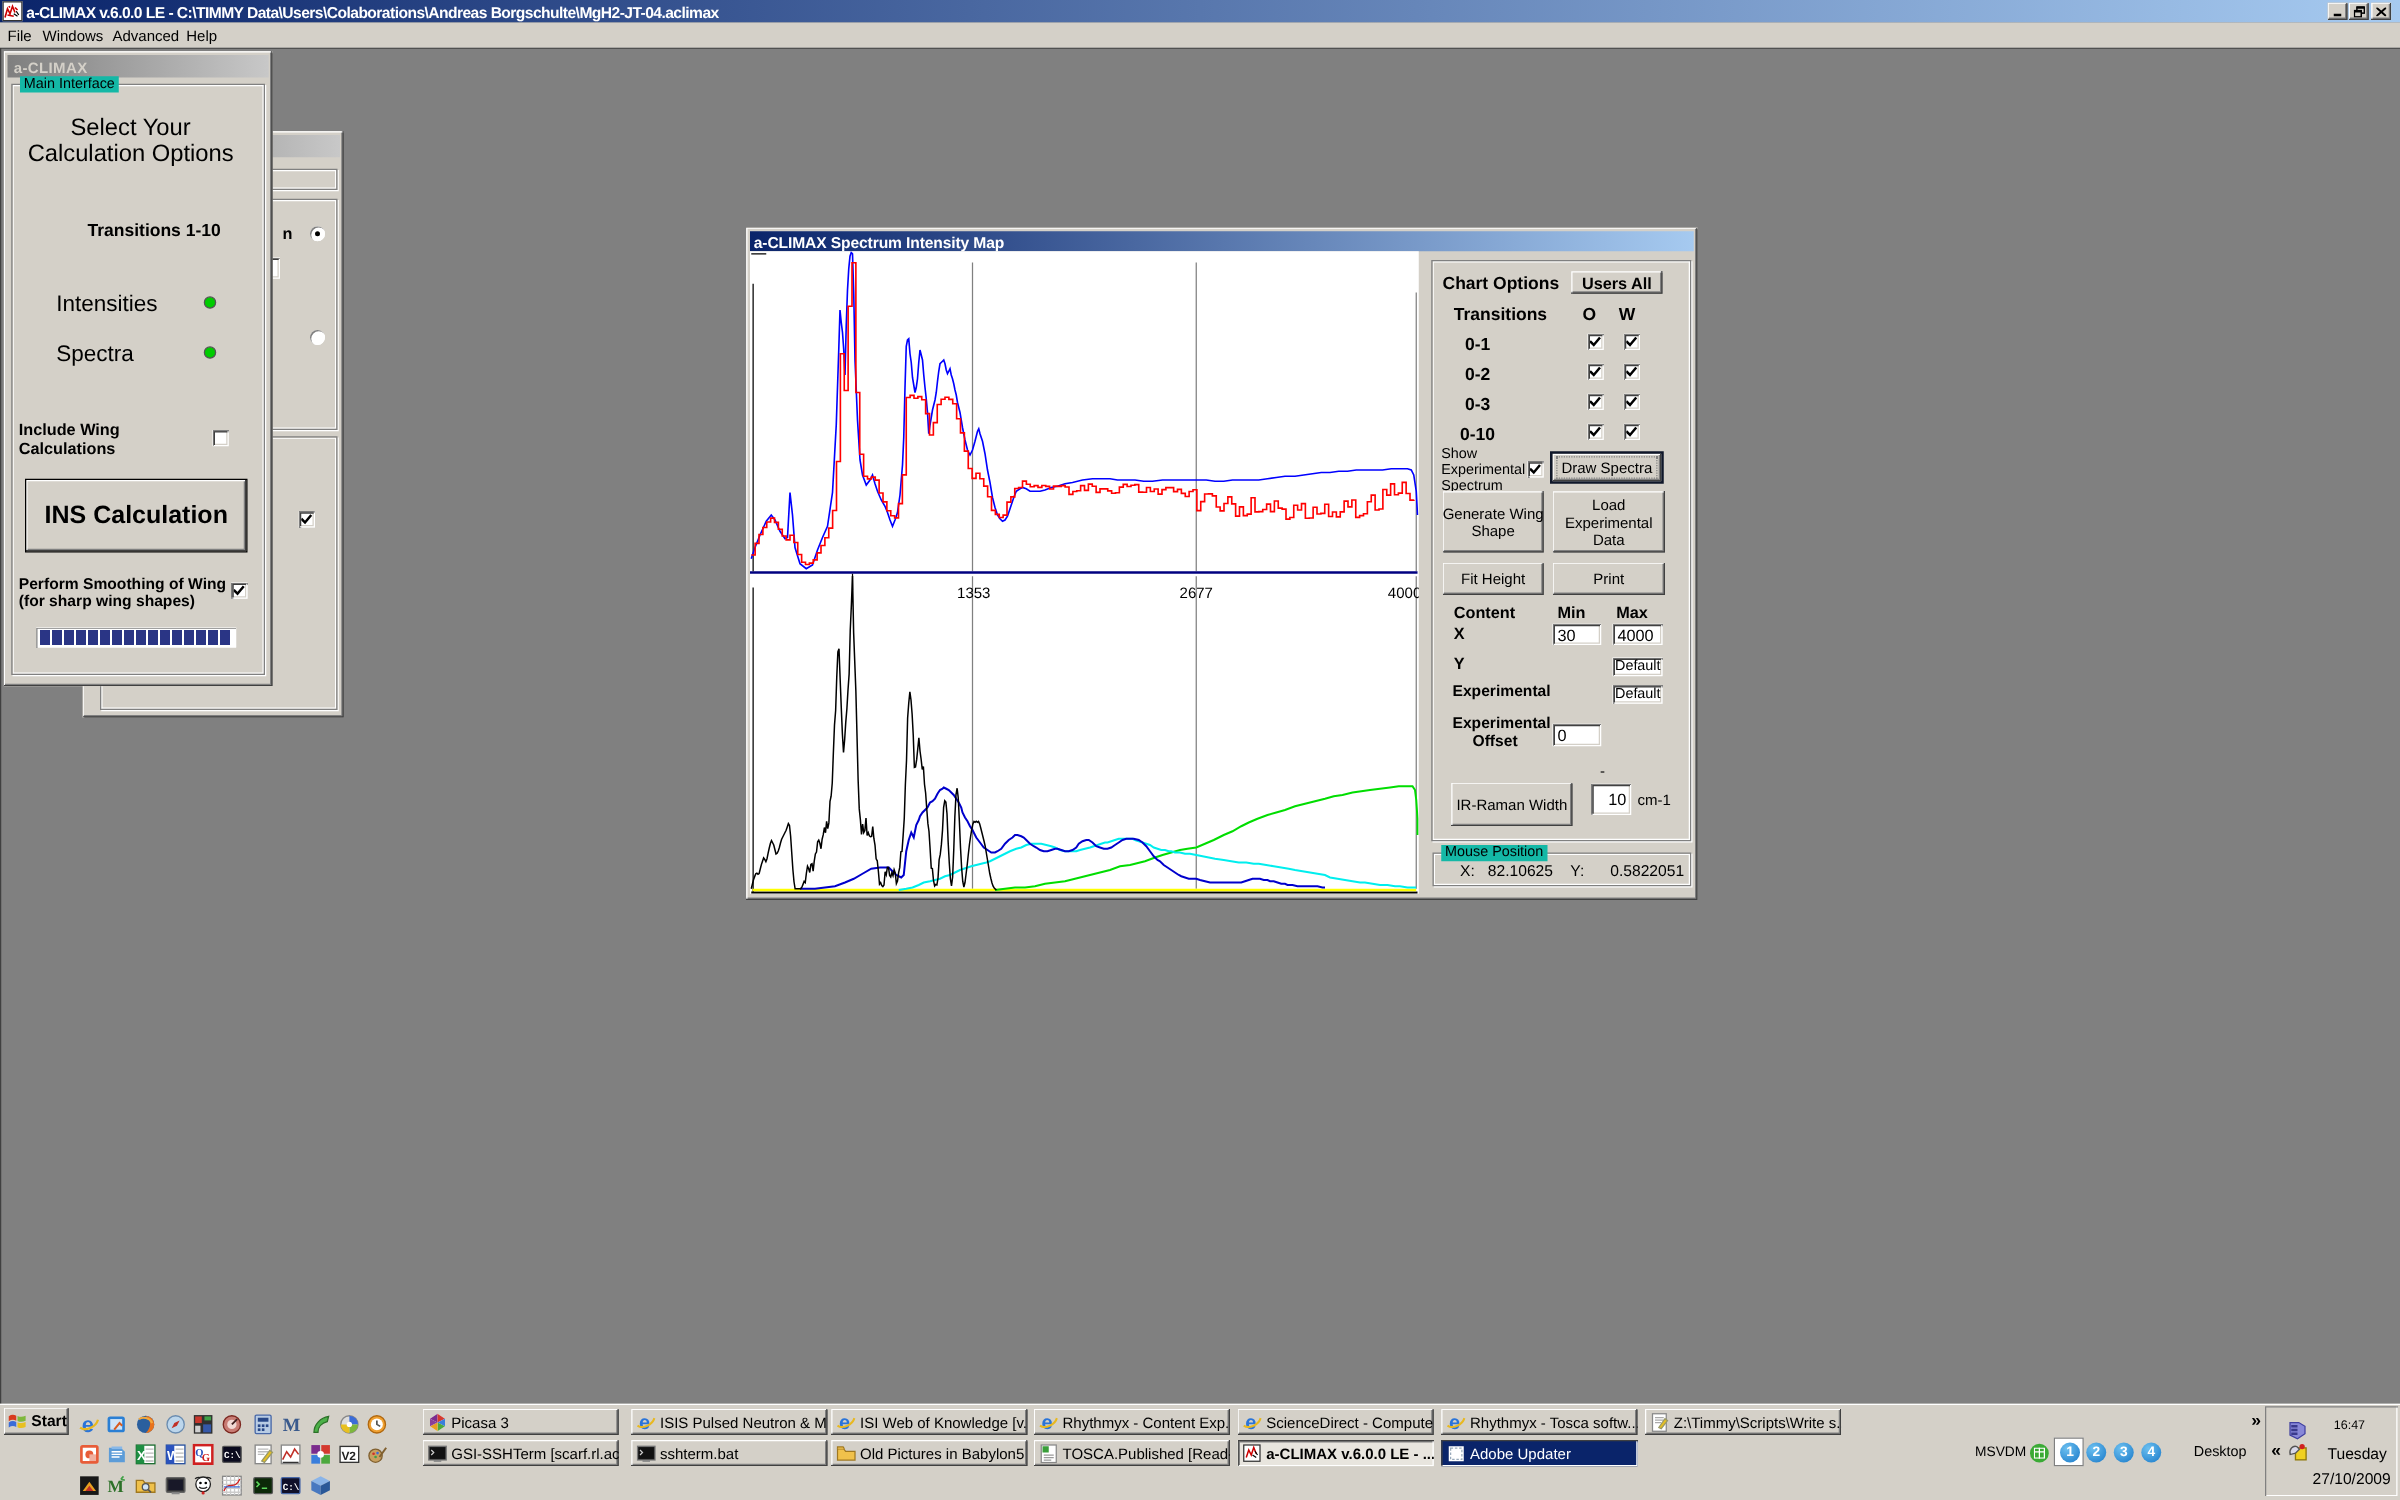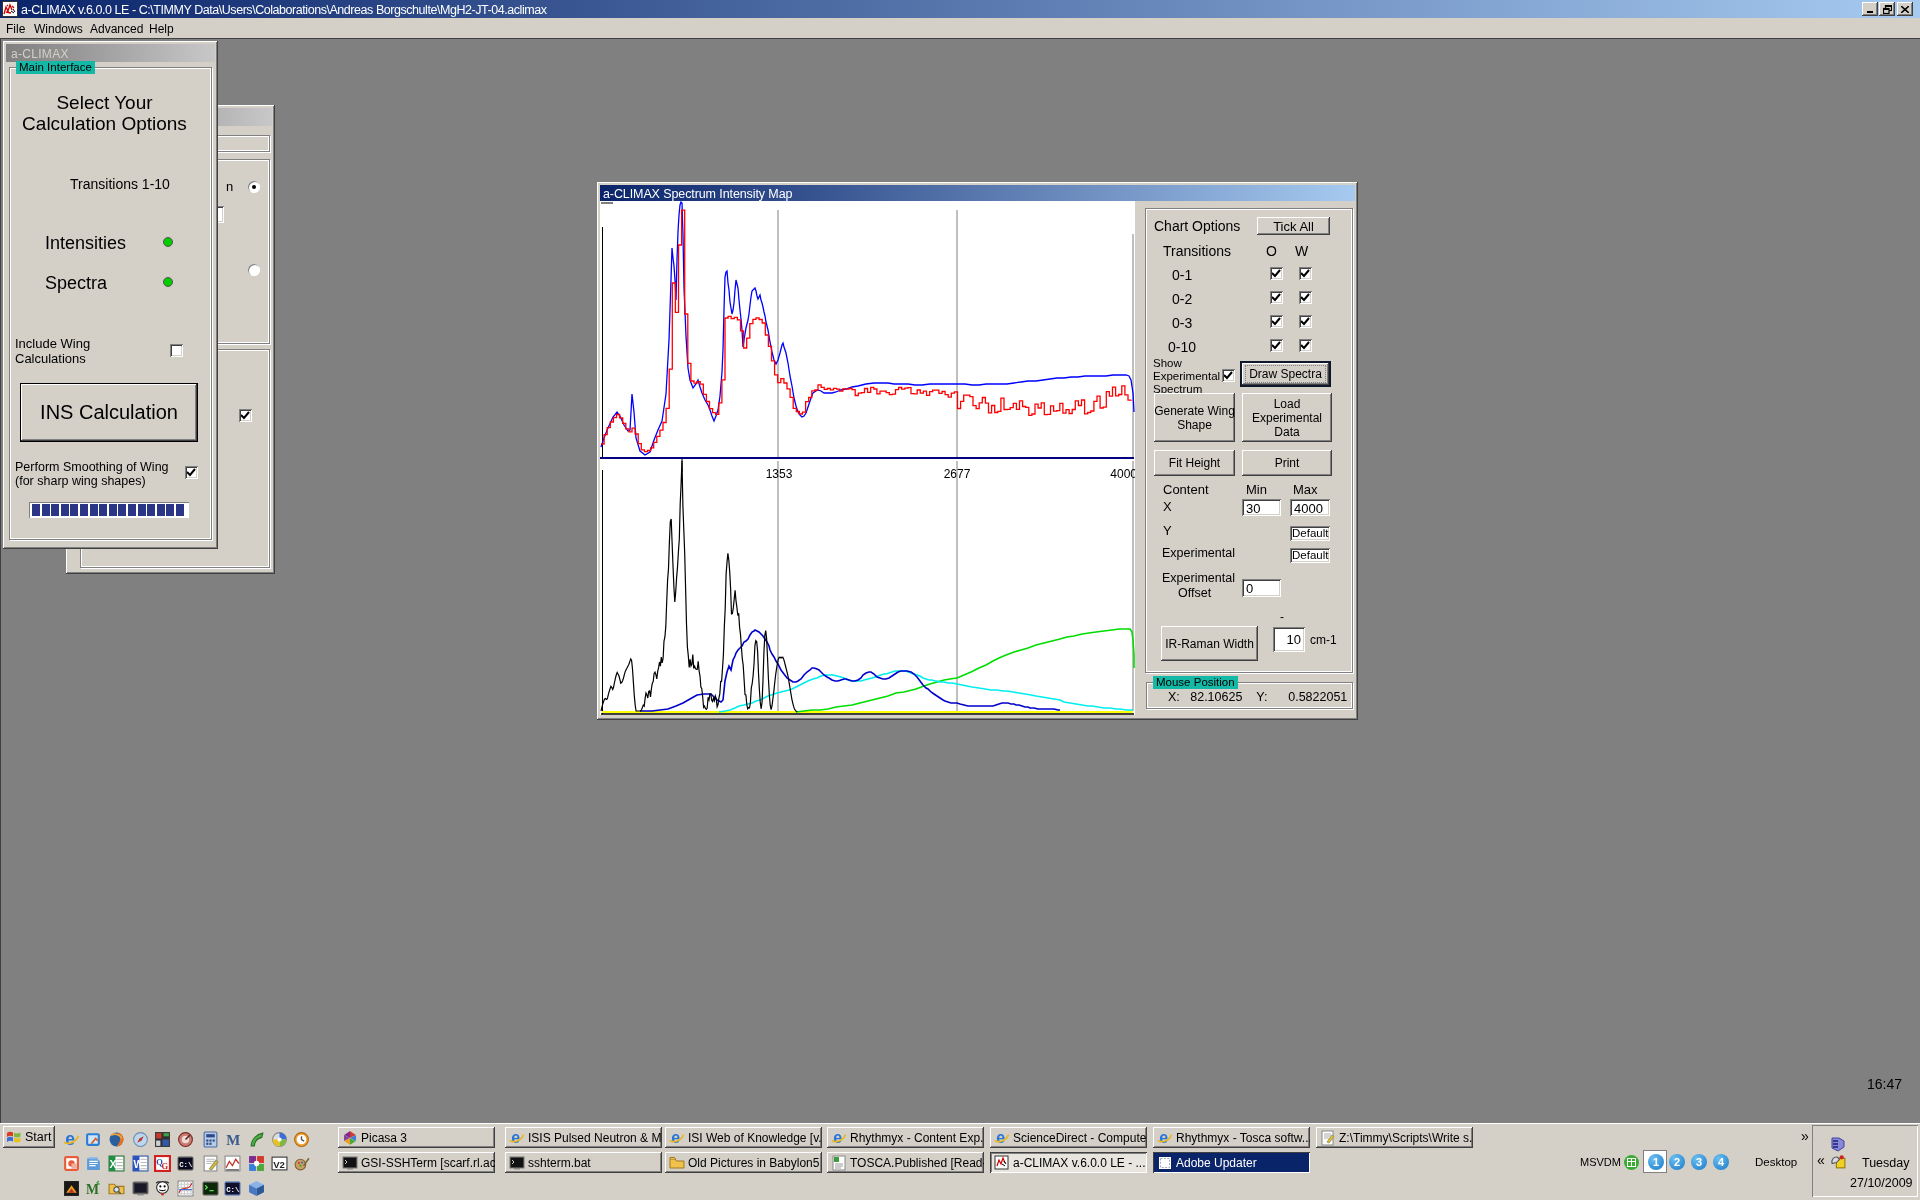--- a/index.html
+++ b/index.html
@@ -6,21 +6,21 @@
 .abs{position:absolute}
 .raised{box-shadow:inset -1px -1px 0 #404040,inset 1px 1px 0 #fff,inset -2px -2px 0 #808080,inset 2px 2px 0 #d4d0c8}
 .sunkenthin{box-shadow:inset 1px 1px 0 #808080,inset -1px -1px 0 #fff}
 .group{border:1px solid #808080;box-shadow:inset 1px 1px 0 #fff,inset -1px -1px 0 #fff,1px 1px 0 #fff}
 .face{background:#d4d0c8}
 .glabel{position:absolute;top:-7px;left:6px;background:#14b8a6;padding:0 3px;font-size:11.5px;line-height:13px}
 .cb{position:absolute;width:13px;height:13px;background:#fff;box-shadow:inset 1px 1px 0 #808080,inset -1px -1px 0 #fff,inset 2px 2px 0 #404040,inset -2px -2px 0 #d4d0c8}
 .cb svg{position:absolute;left:2px;top:2px}
 .btn{position:absolute;background:#d4d0c8;box-shadow:inset -1px -1px 0 #404040,inset 1px 1px 0 #fff,inset -2px -2px 0 #808080,inset 2px 2px 0 #d4d0c8;display:flex;align-items:center;justify-content:center;text-align:center;font-size:13px;color:#000}
 .inp{position:absolute;background:#fff;box-shadow:inset 1px 1px 0 #808080,inset -1px -1px 0 #fff,inset 2px 2px 0 #404040,inset -2px -2px 0 #d4d0c8;font-size:13px;padding:2px 0 0 4px;color:#000}
-.b{font-weight:normal}
+.b{font-weight:bold}
 .tb-btn{position:absolute;height:21px;background:#d4d0c8;box-shadow:inset -1px -1px 0 #404040,inset 1px 1px 0 #fff,inset -2px -2px 0 #808080,inset 2px 2px 0 #d4d0c8;display:flex;align-items:center;font-size:12px;white-space:nowrap;overflow:hidden;padding-left:4px;color:#000}
 .tb-btn .ic{width:16px;height:16px;margin-right:3px;flex:0 0 16px}
 .qlico{position:absolute;width:17px;height:17px}
 </style></head>
 <body>
 
 <div class="abs" style="left:0;top:0;width:1920px;height:18px;background:linear-gradient(90deg,#0a246a,#a6caf0)"></div>
 <div class="abs" style="left:2px;top:1px;width:16px;height:16px;background:#fff;border:1px solid #333">
 <svg width="14" height="14">
       <path d="M1 12 L3 5 L5 9 L7 3 L9 8 M3 10 L8 11 M9 4 l2 2 M4 3 l1 1" stroke="#cc0000" stroke-width="1.3" fill="none"></path>
@@ -120,21 +120,21 @@
     <path d="M196 511 L204 510 L212 509 L220 509 L228 508 L236 506 L244 505 L252 504 L260 502 L268 500 L276 498 L280 497 L288 495 L296 492 L304 491 L308 490 L316 488 L324 485 L330 483 L337 481 L344 479 L350 478 L357 477 L364 474 L371 471 L379 467 L386 464 L393 460 L399 457 L406 454 L414 451 L421 449 L428 447 L436 444 L444 442 L452 440 L460 438 L467 436 L474 435 L482 433 L489 432 L496 431 L504 430 L512 429 L519 428 L526 428 L530 428 L532 431 L533 439 L534 454 L534 467" fill="none" stroke="#00DD00" stroke-width="1.6"></path>
     <path d="M119 511 L125 510 L130 509 L135 507 L139 505 L144 504 L148 503 L152 502 L156 500 L160 499 L164 497 L168 495 L171 494 L174 493 L177 492 L181 491 L185 490 L189 489 L192 488 L196 486 L200 484 L204 482 L208 480 L213 478 L217 477 L221 475 L225 474 L229 474 L233 474 L237 475 L241 476 L244 477 L248 479 L252 480 L255 480 L258 480 L261 480 L264 479 L268 478 L272 477 L275 476 L278 475 L281 474 L284 473 L286 473 L289 472 L292 471 L295 470 L297 470 L300 470 L303 470 L306 470 L308 471 L311 472 L314 473 L317 474 L320 475 L323 477 L326 478 L329 479 L332 479 L335 480 L337 480 L340 481 L344 481 L348 482 L352 482 L357 483 L362 484 L367 485 L372 486 L379 487 L385 488 L391 489 L397 489 L403 490 L407 490 L413 491 L419 492 L425 493 L431 494 L436 495 L442 496 L448 497 L454 498 L460 499 L464 501 L470 502 L476 503 L482 504 L488 505 L492 505 L498 506 L504 507 L510 507 L516 508 L520 508 L526 509 L533 509" fill="none" stroke="#00EEEE" stroke-width="1.6"></path>
     <path d="M40 510 L52 510 L60 509 L68 508 L76 505 L83 502 L90 498 L97 494 L104 493 L108 493 L111 493 L114 496 L117 499 L119 500 L121 501 L123 499 L125 480 L127 471 L129 465 L131 469 L133 459 L135 455 L136 452 L138 449 L140 447 L142 445 L144 441 L146 440 L148 438 L150 434 L152 431 L154 430 L155 429 L157 430 L159 431 L161 433 L163 435 L165 438 L167 441 L169 445 L170 449 L172 453 L174 456 L176 460 L178 463 L181 469 L184 473 L187 477 L190 479 L193 481 L196 481 L198 480 L201 478 L204 474 L207 471 L210 469 L212 467 L214 467 L217 468 L219 469 L221 471 L224 474 L227 476 L229 477 L232 479 L235 480 L238 480 L241 479 L244 478 L246 478 L249 479 L252 480 L255 480 L258 479 L261 477 L263 474 L266 472 L269 471 L271 471 L274 473 L277 476 L280 477 L283 478 L286 478 L289 477 L292 475 L295 473 L298 471 L301 470 L304 470 L307 470 L311 471 L314 473 L317 476 L320 480 L323 484 L326 487 L328 488 L331 491 L334 493 L337 495 L340 497 L343 499 L345 500 L348 501 L351 502 L354 502 L357 502 L360 503 L364 504 L368 505 L371 505 L375 505 L379 505 L383 505 L387 505 L390 505 L393 505 L396 504 L399 503 L402 502 L405 502 L408 502 L411 503 L414 503 L416 504 L419 504 L422 505 L425 506 L428 506 L430 507 L434 507 L438 508 L442 508 L446 508 L450 508 L454 508 L458 509 L460 509" fill="none" stroke="#0000CC" stroke-width="1.6"></path>
     <path d="M1.0 510.0 L1.9 506.4 L2.8 502.8 L3.7 500.3 L4.6 498.0 L5.5 497.5 L6.4 498.4 L7.3 497.8 L8.2 494.2 L9.1 490.7 L10.0 488.0 L10.9 485.3 L11.8 486.6 L12.7 488.4 L13.6 486.0 L14.5 481.5 L15.4 477.4 L16.3 473.8 L17.2 471.4 L18.1 473.2 L19.0 475.0 L19.9 478.6 L20.8 482.2 L21.7 481.6 L22.6 479.8 L23.5 477.0 L24.4 473.4 L25.3 470.4 L26.2 468.6 L27.1 466.8 L28.0 465.0 L28.9 463.2 L29.8 460.6 L30.7 457.9 L31.6 459.4 L32.5 468.0 L33.4 481.4 L34.3 494.6 L35.2 504.4 L36.1 510.0 L37.0 510.0 L37.9 510.0 L38.8 510.0 L39.7 510.0 L40.6 510.0 L41.5 508.8 L42.4 506.5 L43.3 504.1 L44.2 505.1 L45.1 497.6 L46.0 492.0 L46.9 493.9 L47.8 497.0 L48.7 490.5 L49.6 490.0 L50.5 495.9 L51.4 487.9 L52.3 482.2 L53.2 480.6 L54.1 472.4 L55.0 471.1 L55.9 473.6 L56.8 478.0 L57.7 470.4 L58.6 466.7 L59.5 461.0 L60.4 465.2 L61.3 456.0 L62.2 461.9 L63.1 457.3 L64.0 440.0 L64.9 436.0 L65.8 425.4 L66.7 401.0 L67.6 378.9 L68.5 367.6 L69.4 340.8 L70.3 320.5 L71.2 318.0 L72.1 341.8 L73.0 364.7 L73.9 385.9 L74.8 401.0 L75.7 391.0 L76.6 376.9 L77.5 366.2 L78.4 351.0 L79.3 338.3 L80.2 303.0 L81.1 283.1 L82.0 259.8 L82.9 304.9 L83.8 328.5 L84.7 352.2 L85.6 387.3 L86.5 422.9 L87.4 446.1 L88.3 454.7 L89.2 466.5 L90.1 458.3 L91.0 465.1 L91.9 463.4 L92.8 453.5 L93.7 467.4 L94.6 465.1 L95.5 467.6 L96.4 468.4 L97.3 468.2 L98.2 460.3 L99.1 469.8 L100.0 475.0 L100.9 486.1 L101.8 487.6 L102.7 496.0 L103.6 506.3 L104.5 505.0 L105.4 507.4 L106.3 508.3 L107.2 507.0 L108.1 496.4 L109.0 498.8 L109.9 492.9 L110.8 493.0 L111.7 499.3 L112.6 500.6 L113.5 497.1 L114.4 499.6 L115.3 494.8 L116.2 497.4 L117.1 505.9 L118.0 503.8 L118.9 497.1 L119.8 492.9 L120.7 480.4 L121.6 480.2 L122.5 467.5 L123.4 453.9 L124.3 426.6 L125.2 407.6 L126.1 373.4 L127.0 361.4 L127.9 352.4 L128.8 359.0 L129.7 370.4 L130.6 387.2 L131.5 412.9 L132.4 412.5 L133.3 406.9 L134.2 398.2 L135.1 389.2 L136.0 399.8 L136.9 406.4 L137.8 414.5 L138.7 412.2 L139.6 426.4 L140.5 433.4 L141.4 446.0 L142.3 457.7 L143.2 464.2 L144.1 478.4 L145.0 493.5 L145.9 493.9 L146.8 503.4 L147.7 507.8 L148.6 506.6 L149.5 507.0 L150.4 501.6 L151.3 486.9 L152.2 482.5 L153.1 474.7 L154.0 463.3 L154.9 444.8 L155.8 439.6 L156.7 440.7 L157.6 450.0 L158.5 472.3 L159.4 489.0 L160.3 502.0 L161.2 507.8 L162.1 500.6 L163.0 479.0 L163.9 452.0 L164.8 434.6 L165.7 429.6 L166.6 437.4 L167.5 456.0 L168.4 477.0 L169.3 493.2 L170.2 504.2 L171.1 508.6 L172.0 505.0 L172.9 497.8 L173.8 490.6 L174.7 482.0 L175.6 474.2 L176.5 468.0 L177.4 462.6 L178.3 458.1 L179.2 456.2 L180.1 456.9 L181.0 456.0 L181.9 456.9 L182.8 456.2 L183.7 458.1 L184.6 461.4 L185.5 465.0 L186.4 468.6 L187.3 472.2 L188.2 476.2 L189.1 481.6 L190.0 487.0 L190.9 492.4 L191.8 497.8 L192.7 501.8 L193.6 505.4 L194.5 508.0 L195.4 509.4 L196.3 510.3 L197.2 511.0" fill="none" stroke="#000000" stroke-width="1.2"></path>
     <path d="M1 246 L4 237 L8 227 L13 216 L17 211 L20 215 L24 224 L28 230 L30 229 L32 193 L34 211 L36 237 L40 250 L45 254 L50 251 L54 239 L58 229 L62 220 L66 193 L69 139 L71 79 L72 47 L73 57 L74 65 L75 79 L76 99 L77 59 L78 31 L79 14 L80 4 L81 1 L82 2 L83 34 L84 87 L86 135 L88 167 L90 179 L93 187 L96 183 L98 179 L100 186 L102 192 L105 199 L108 204 L110 209 L112 215 L114 220 L116 215 L118 209 L120 195 L122 171 L123 149 L124 109 L125 76 L126 71 L127 70 L128 82 L129 89 L130 101 L131 107 L132 113 L133 109 L134 102 L135 89 L136 79 L137 83 L138 87 L139 99 L140 109 L141 118 L142 129 L143 146 L144 139 L145 133 L146 127 L148 119 L149 113 L150 104 L151 96 L152 90 L154 88 L155 87 L156 90 L157 95 L158 98 L159 96 L160 94 L161 99 L162 102 L163 106 L164 111 L165 115 L166 121 L168 129 L170 141 L172 151 L174 159 L176 163 L178 159 L180 152 L182 144 L183 142 L184 146 L186 152 L188 162 L190 175 L192 185 L194 197 L196 205 L198 211 L200 214 L202 216 L204 215 L206 212 L207 209 L209 203 L211 197 L213 192 L216 190 L218 189 L221 190 L224 192 L228 192 L232 192 L236 191 L241 189 L246 188 L252 186 L258 185 L266 183 L274 182 L280 182 L288 182 L294 183 L301 183 L308 183 L315 184 L322 184 L330 183 L337 183 L344 183 L351 183 L358 183 L365 183 L372 184 L379 184 L386 183 L393 183 L400 183 L407 183 L414 182 L421 181 L428 180 L436 180 L443 179 L450 178 L457 177 L464 177 L471 176 L478 176 L485 175 L492 175 L499 175 L506 175 L513 174 L520 174 L526 174 L529 175 L531 179 L533 192 L534 211" fill="none" stroke="#0000FF" stroke-width="1.3"></path>
     <path d="M1.0 243.0 L4.1 243.0 L4.1 233.7 L7.2 233.7 L7.2 226.6 L10.3 226.6 L10.3 221.0 L13.4 221.0 L13.4 216.6 L16.5 216.6 L16.5 213.5 L19.6 213.5 L19.6 216.9 L22.7 216.9 L22.7 222.4 L25.8 222.4 L25.8 227.8 L28.9 227.8 L28.9 230.9 L32.0 230.9 L32.0 227.2 L35.1 227.2 L35.1 233.0 L38.2 233.0 L38.2 242.6 L41.3 242.6 L41.3 248.8 L44.4 248.8 L44.4 250.6 L47.5 250.6 L47.5 249.5 L50.6 249.5 L50.6 246.9 L53.7 246.9 L53.7 241.3 L56.8 241.3 L56.8 235.4 L59.9 235.4 L59.9 229.2 L63.0 229.2 L63.0 221.5 L66.1 221.5 L66.1 207.4 L69.2 207.4 L69.2 168.2 L72.3 168.2 L72.3 82.0 L75.4 82.0 L75.4 111.4 L78.5 111.4 L78.5 44.0 L81.6 44.0 L81.6 9.2 L84.7 9.2 L84.7 113.0 L87.8 113.0 L87.8 162.4 L90.9 162.4 L90.9 180.0 L94.0 180.0 L94.0 182.1 L97.1 182.1 L97.1 180.7 L100.2 180.7 L100.2 183.1 L103.3 183.1 L103.3 193.4 L106.4 193.4 L106.4 200.5 L109.5 200.5 L109.5 207.6 L112.6 207.6 L112.6 211.6 L115.7 211.6 L115.7 213.3 L118.8 213.3 L118.8 201.9 L121.9 201.9 L121.9 178.9 L125.0 178.9 L125.0 117.0 L128.1 117.0 L128.1 115.3 L131.2 115.3 L131.2 117.6 L134.3 117.6 L134.3 116.3 L137.4 116.3 L137.4 118.8 L140.5 118.8 L140.5 129.9 L143.6 129.9 L143.6 147.0 L146.7 147.0 L146.7 137.1 L149.8 137.1 L149.8 122.6 L152.9 122.6 L152.9 118.4 L156.0 118.4 L156.0 116.8 L159.1 116.8 L159.1 118.5 L162.2 118.5 L162.2 122.0 L165.3 122.0 L165.3 134.0 L168.4 134.0 L168.4 145.3 L171.5 145.3 L171.5 159.9 L174.6 159.9 L174.6 173.8 L177.7 173.8 L177.7 181.7 L180.8 181.7 L180.8 177.6 L183.9 177.6 L183.9 182.0 L187.0 182.0 L187.0 187.9 L190.1 187.9 L190.1 196.4 L193.2 196.4 L193.2 207.3 L196.3 207.3 L196.3 210.5 L199.4 210.5 L199.4 213.0 L202.5 213.0 L202.5 211.1 L205.6 211.1 L205.6 200.7 L208.7 200.7 L208.7 196.5 L211.8 196.5 L211.8 189.8 L214.9 189.8 L214.9 189.0 L218.0 189.0 L218.0 183.9 L221.1 183.9 L221.1 186.4 L224.2 186.4 L224.2 188.4 L227.3 188.4 L227.3 187.5 L230.4 187.5 L230.4 188.9 L233.5 188.9 L233.5 187.4 L236.6 187.4 L236.6 188.1 L239.7 188.1 L239.7 190.2 L242.8 190.2 L242.8 187.9 L245.9 187.9 L245.9 188.1 L249.0 188.1 L249.0 187.5 L252.1 187.5 L252.1 188.6 L255.2 188.6 L255.2 194.5 L258.3 194.5 L258.3 192.2 L261.4 192.2 L261.4 191.6 L264.5 191.6 L264.5 187.5 L267.6 187.5 L267.6 191.3 L270.7 191.3 L270.7 186.3 L273.8 186.3 L273.8 188.0 L276.9 188.0 L276.9 192.9 L280.0 192.9 L280.0 190.1 L283.1 190.1 L283.1 190.1 L286.2 190.1 L286.2 191.7 L289.3 191.7 L289.3 193.6 L292.4 193.6 L292.4 193.2 L295.5 193.2 L295.5 188.7 L298.6 188.7 L298.6 186.5 L301.7 186.5 L301.7 188.2 L304.8 188.2 L304.8 187.2 L307.9 187.2 L307.9 186.7 L311.0 186.7 L311.0 192.7 L314.1 192.7 L314.1 192.8 L317.2 192.8 L317.2 189.0 L320.3 189.0 L320.3 192.2 L323.4 192.2 L323.4 190.2 L326.5 190.2 L326.5 194.3 L329.6 194.3 L329.6 190.7 L332.7 190.7 L332.7 189.1 L335.8 189.1 L335.8 189.1 L338.9 189.1 L338.9 192.3 L342.0 192.3 L342.0 190.5 L345.1 190.5 L345.1 193.7 L348.2 193.7 L348.2 196.2 L351.3 196.2 L351.3 192.2 L354.4 192.2 L354.4 190.8 L357.5 190.8 L357.5 207.5 L360.6 207.5 L360.6 200.3 L363.7 200.3 L363.7 194.2 L366.8 194.2 L366.8 194.1 L369.9 194.1 L369.9 195.7 L373.0 195.7 L373.0 204.6 L376.1 204.6 L376.1 207.7 L379.2 207.7 L379.2 201.8 L382.3 201.8 L382.3 196.5 L385.4 196.5 L385.4 202.1 L388.5 202.1 L388.5 211.9 L391.6 211.9 L391.6 204.5 L394.7 204.5 L394.7 211.5 L397.8 211.5 L397.8 210.3 L400.9 210.3 L400.9 197.2 L404.0 197.2 L404.0 208.5 L407.1 208.5 L407.1 208.3 L410.2 208.3 L410.2 206.6 L413.3 206.6 L413.3 202.3 L416.4 202.3 L416.4 208.3 L419.5 208.3 L419.5 199.8 L422.6 199.8 L422.6 205.5 L425.7 205.5 L425.7 206.3 L428.8 206.3 L428.8 214.3 L431.9 214.3 L431.9 213.0 L435.0 213.0 L435.0 203.2 L438.1 203.2 L438.1 207.0 L441.2 207.0 L441.2 201.9 L444.3 201.9 L444.3 213.6 L447.4 213.6 L447.4 213.4 L450.5 213.4 L450.5 204.8 L453.6 204.8 L453.6 210.2 L456.7 210.2 L456.7 209.7 L459.8 209.7 L459.8 202.4 L462.9 202.4 L462.9 212.2 L466.0 212.2 L466.0 208.6 L469.1 208.6 L469.1 212.5 L472.2 212.5 L472.2 208.5 L475.3 208.5 L475.3 199.9 L478.4 199.9 L478.4 204.5 L481.5 204.5 L481.5 199.0 L484.6 199.0 L484.6 212.9 L487.7 212.9 L487.7 211.5 L490.8 211.5 L490.8 210.0 L493.9 210.0 L493.9 200.4 L497.0 200.4 L497.0 195.1 L500.1 195.1 L500.1 207.0 L503.2 207.0 L503.2 206.2 L506.3 206.2 L506.3 190.6 L509.4 190.6 L509.4 195.1 L512.5 195.1 L512.5 186.1 L515.6 186.1 L515.6 194.8 L518.7 194.8 L518.7 193.5 L521.8 193.5 L521.8 184.9 L524.9 184.9 L524.9 193.8 L528.0 193.8 L528.0 199.1 L531.1 199.1 L531.1 198.7" fill="none" stroke="#FF0000" stroke-width="1.3"></path>
   </svg>
 
 <div class="abs group" style="left:1145px;top:208px;width:208px;height:465px"></div>
 <div class="abs b" style="left:1154px;top:218px;font-size:14px">Chart Options</div>
-<div class="btn b" style="left:1257px;top:217px;width:73px;height:18px;font-size:13px">Tick All</div>
+<div class="btn b" style="left:1257px;top:217px;width:73px;height:18px;font-size:13px">Users All</div>
 <div class="abs b" style="left:1163px;top:243px;font-size:14px">Transitions</div>
 <div class="abs b" style="left:1266px;top:243px;font-size:14px">O</div>
 <div class="abs b" style="left:1295px;top:243px;font-size:14px">W</div>
 <div class="abs b" style="left:1172px;top:267px;font-size:14px">0-1</div>
 <div class="cb" style="left:1270px;top:267px">
     <svg width="9" height="9">
       <path d="M0 4 L3 7 L8 1" stroke="#000" stroke-width="2" fill="none"></path>
     </svg>
   </div>
 <div class="cb" style="left:1299px;top:267px">
@@ -506,15 +506,15 @@
     <path d="M2 2 h7 l5 3 v6 l-6 4 -6 -3 Z" fill="#8888d8" stroke="#4040a0"></path>
     <rect x="3" y="4" width="5" height="2" fill="#3a3a8c"></rect>
     <rect x="3" y="7" width="5" height="2" fill="#3a3a8c"></rect>
     <rect x="3" y="10" width="5" height="2" fill="#3a3a8c"></rect>
   </svg>
 <svg class="abs" style="left:1830px;top:1153px" width="17" height="17" viewBox="0 0 16 16">
     <rect x="6" y="5" width="8" height="9" fill="#f0d020" stroke="#907808"></rect>
     <path d="M2 10 C1 6 4 3 7 4 L9 6 L6 9 Z" fill="#d8d8e8" stroke="#555"></path>
     <circle cx="11" cy="4" r="2" fill="#d02020"></circle>
   </svg>
-<div class="abs" style="left:1867px;top:1076px;font-size:14px">16:47</div>
+<div class="abs" style="left:1867px;top:1135px;font-size:10px">16:47</div>
 <div class="abs" style="left:1862px;top:1156px;font-size:12.5px">Tuesday</div>
 <div class="abs" style="left:1850px;top:1176px;font-size:12.5px">27/10/2009</div>
 
 </body></html>

